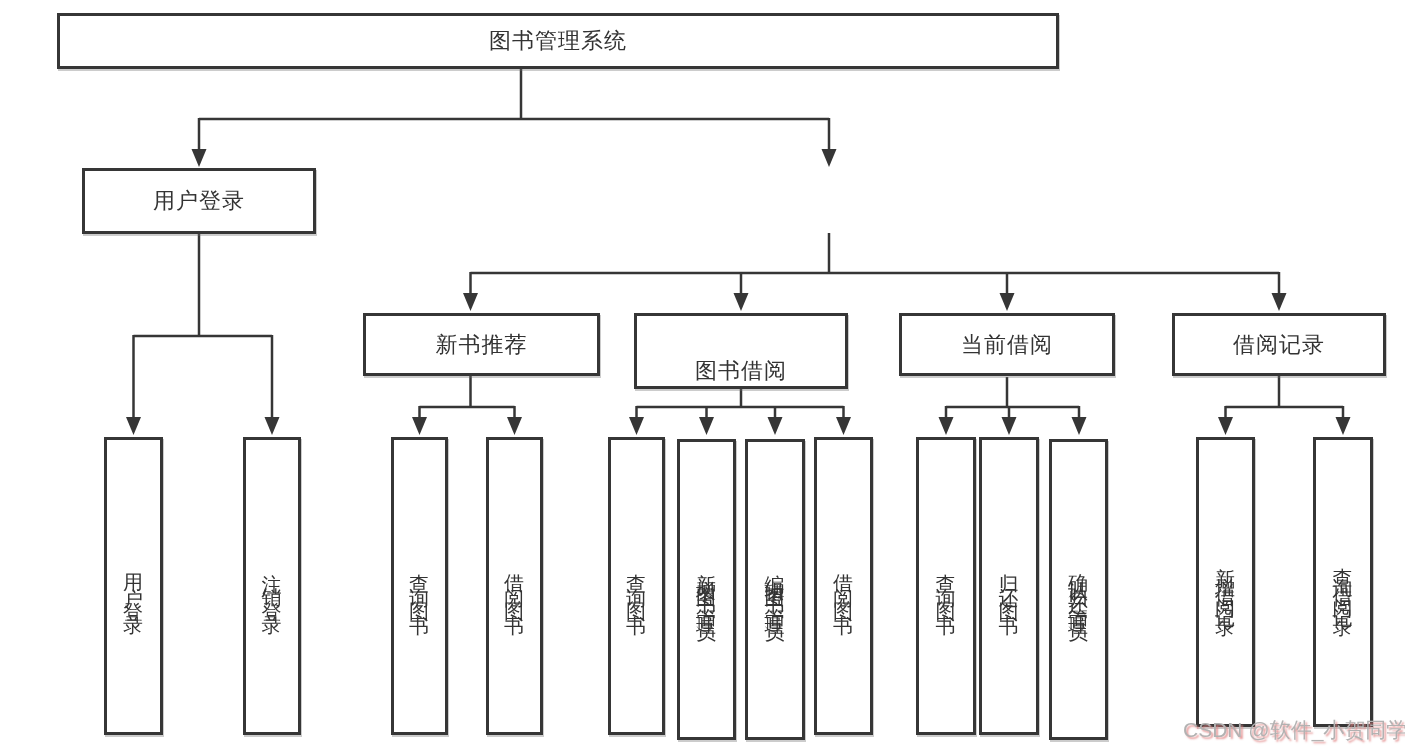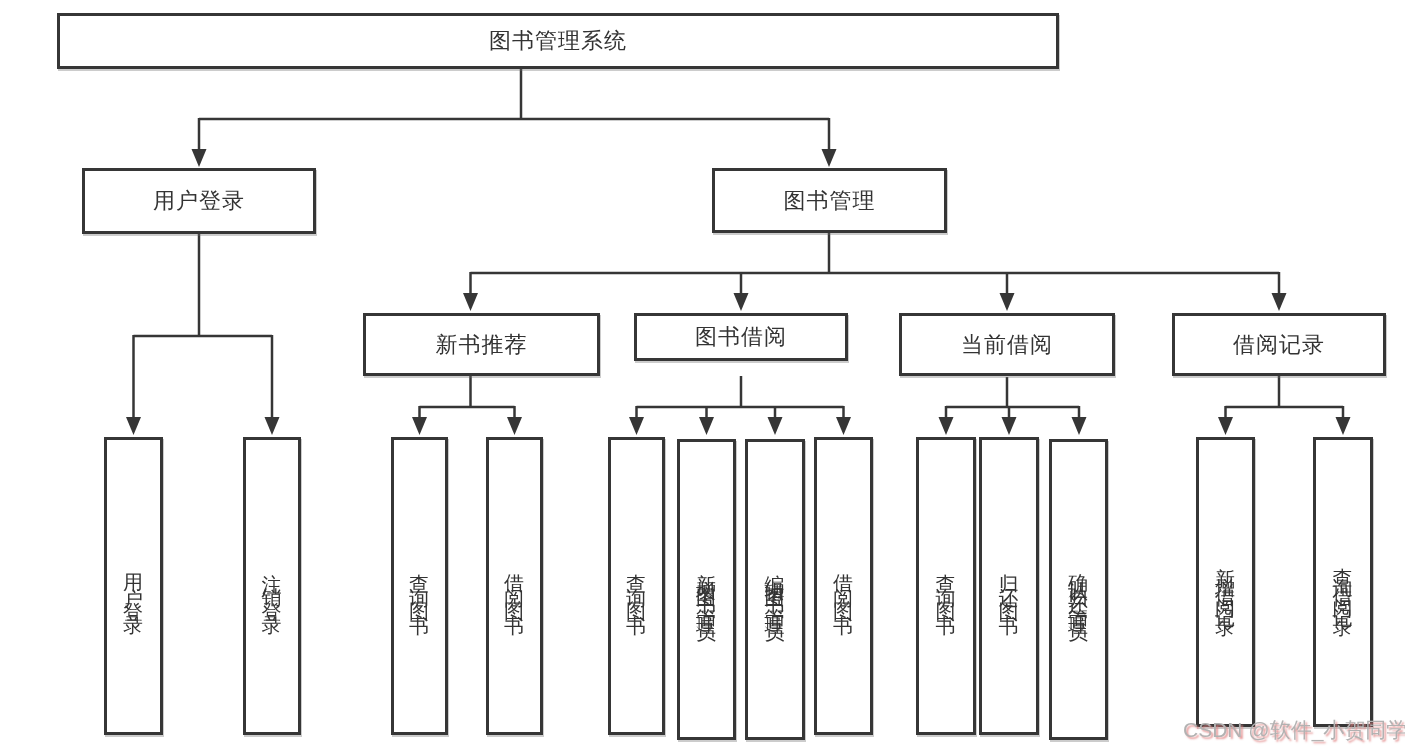--- a/index.html
+++ b/index.html
@@ -99,28 +99,25 @@
     </g>
   </svg>
 
   <div class="node h" style="left:21px;top:13px;width:1002px;height:56px;margin-left:36px;">
     <span>图书管理系统</span>
   </div>
 
   <div class="node h" style="left:82px;top:168px;width:234px;height:66px;">
     <span>用户登录</span>
   </div>
-  <div class="node h" style="left:712px;top:168px;width:235px;height:65px;">
-    <span>图书管理</span>
-  </div>
 
   <div class="node h" style="left:363px;top:313px;width:237px;height:63px;">
     <span>新书推荐</span>
   </div>
-  <div class="node h" style="left:634px;top:313px;width:214px;height:48px;">
+  <div class="node h" style="left:634px;top:313px;width:214px;height:76px;align-items:flex-end;">
     <span>图书借阅</span>
   </div>
   <div class="node h" style="left:1172px;top:313px;width:214px;height:63px;">
     <span>借阅记录</span>
   </div>
   <div class="node h" style="left:899px;top:313px;width:216px;height:63px;">
     <span>当前借阅</span>
   </div>
 
   <div class="node v vt4" style="left:104px;top:437px;width:59px;height:298px;">

